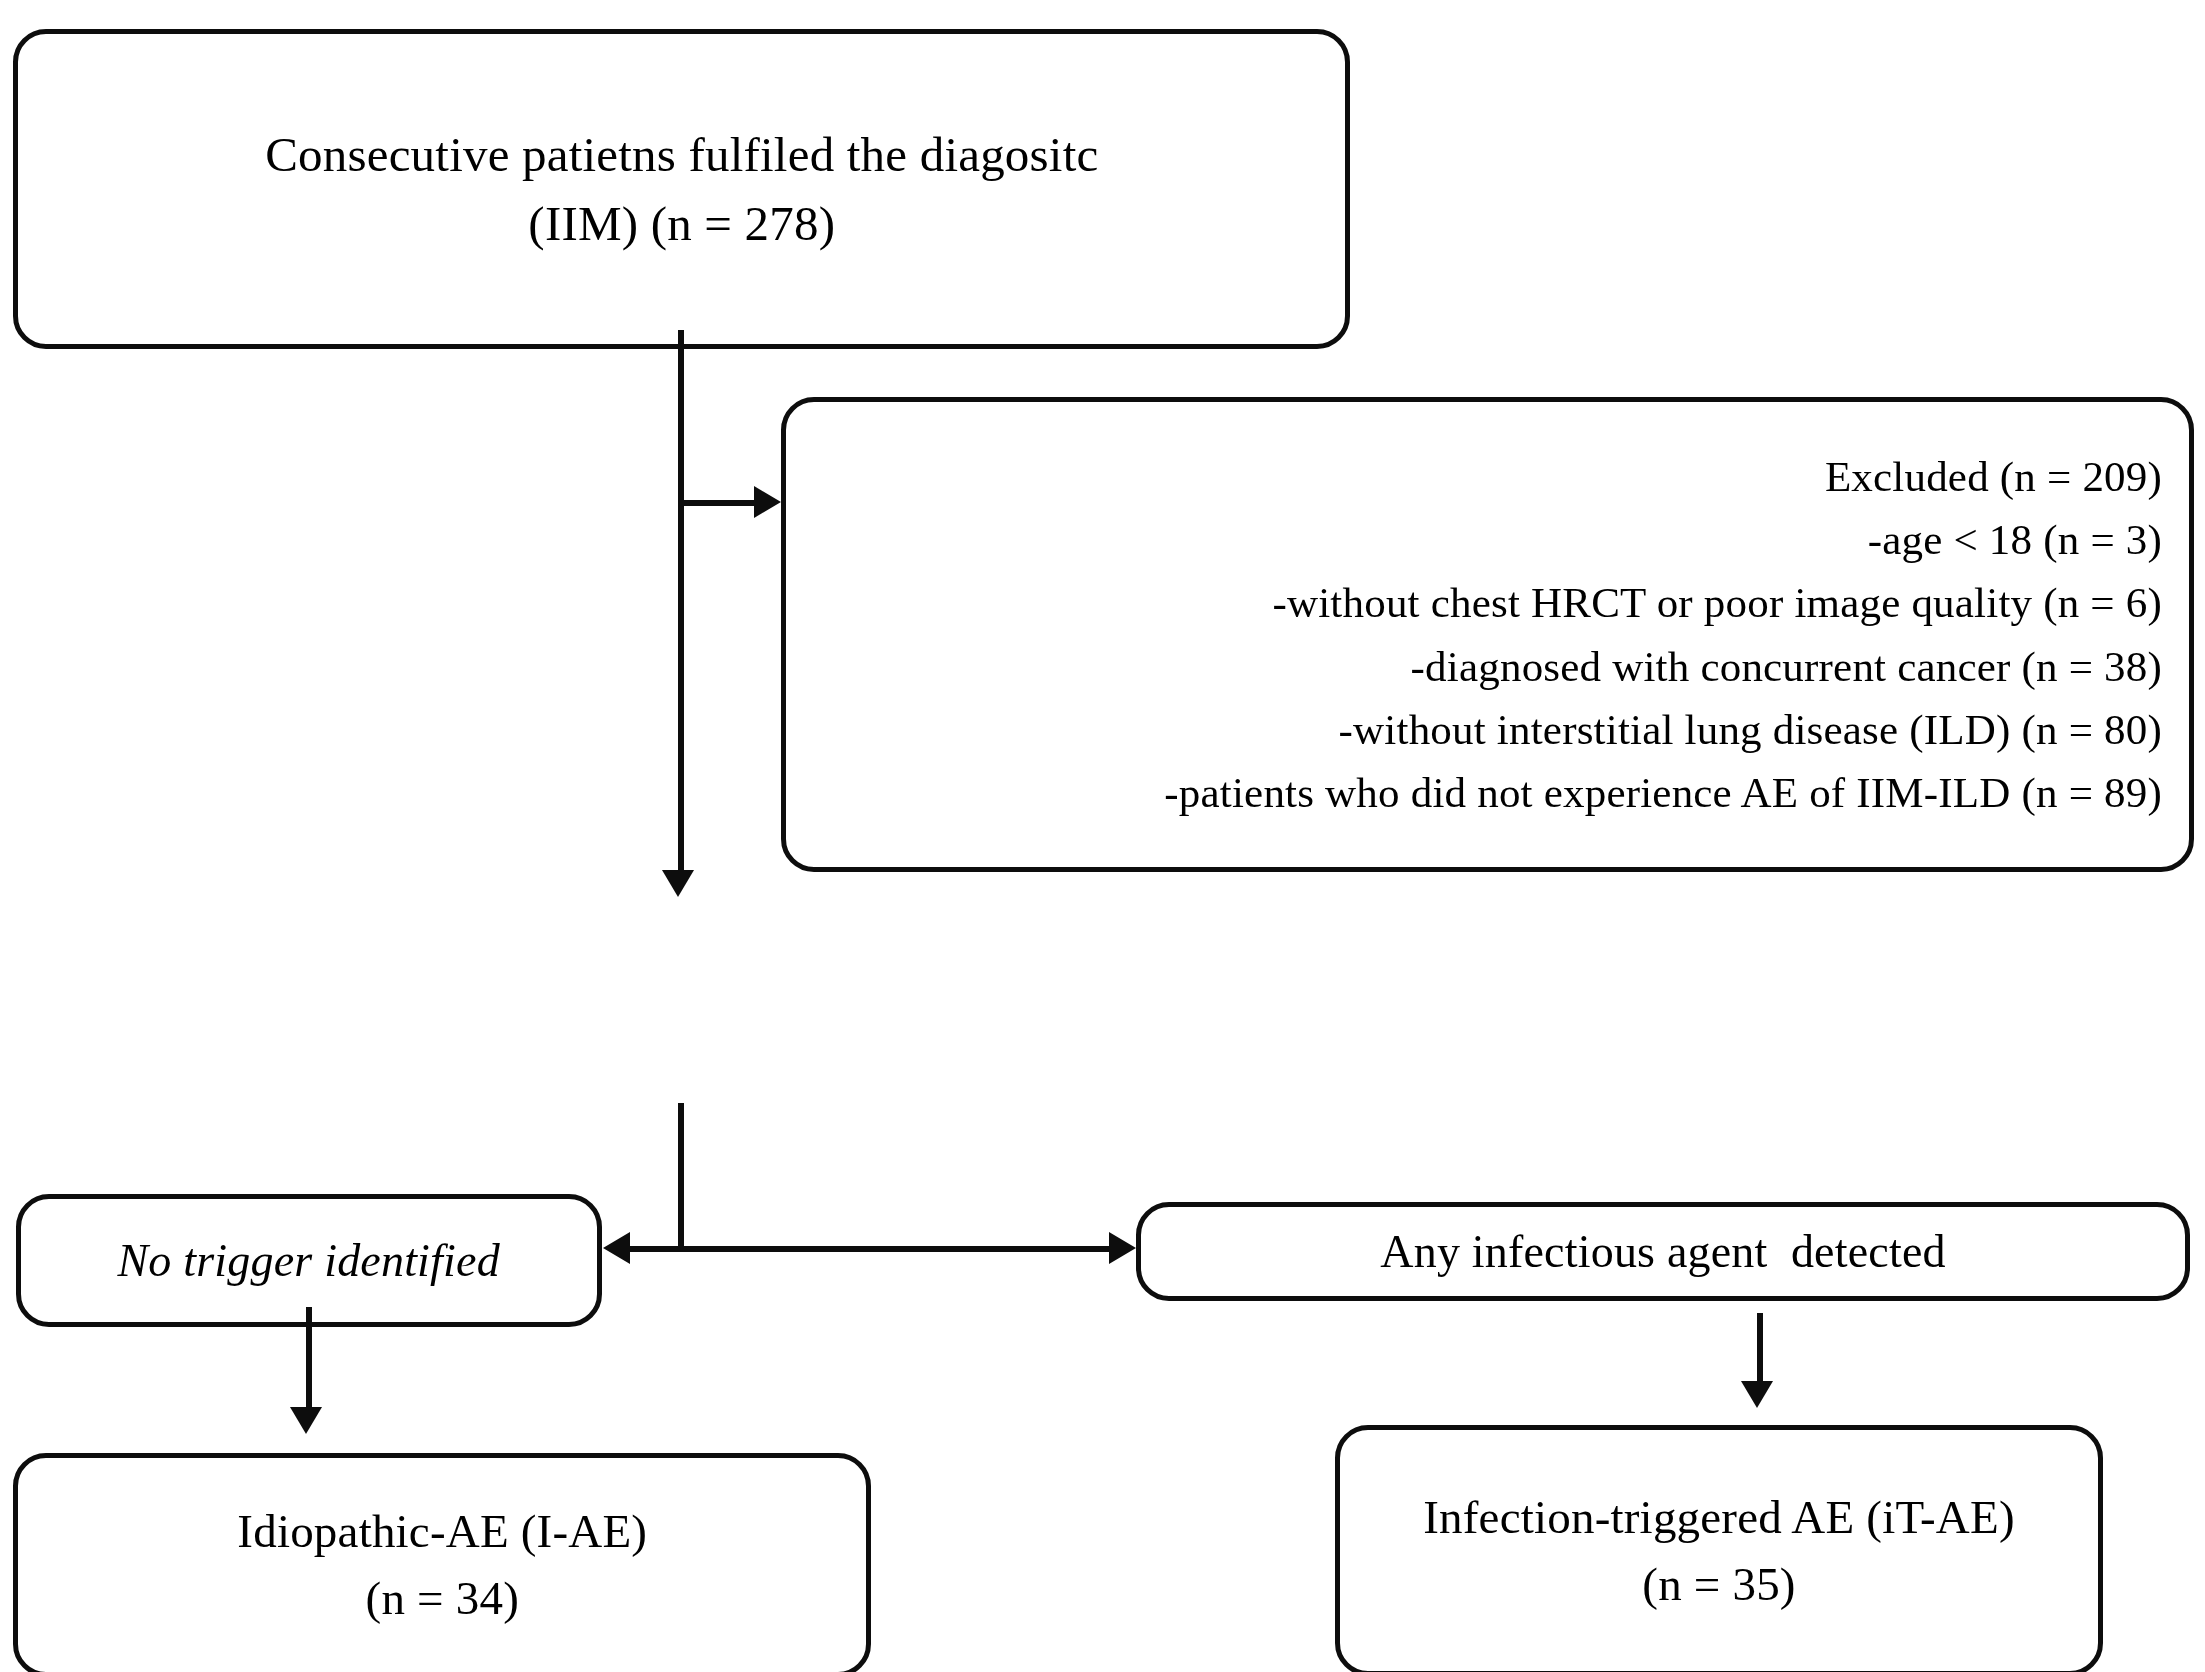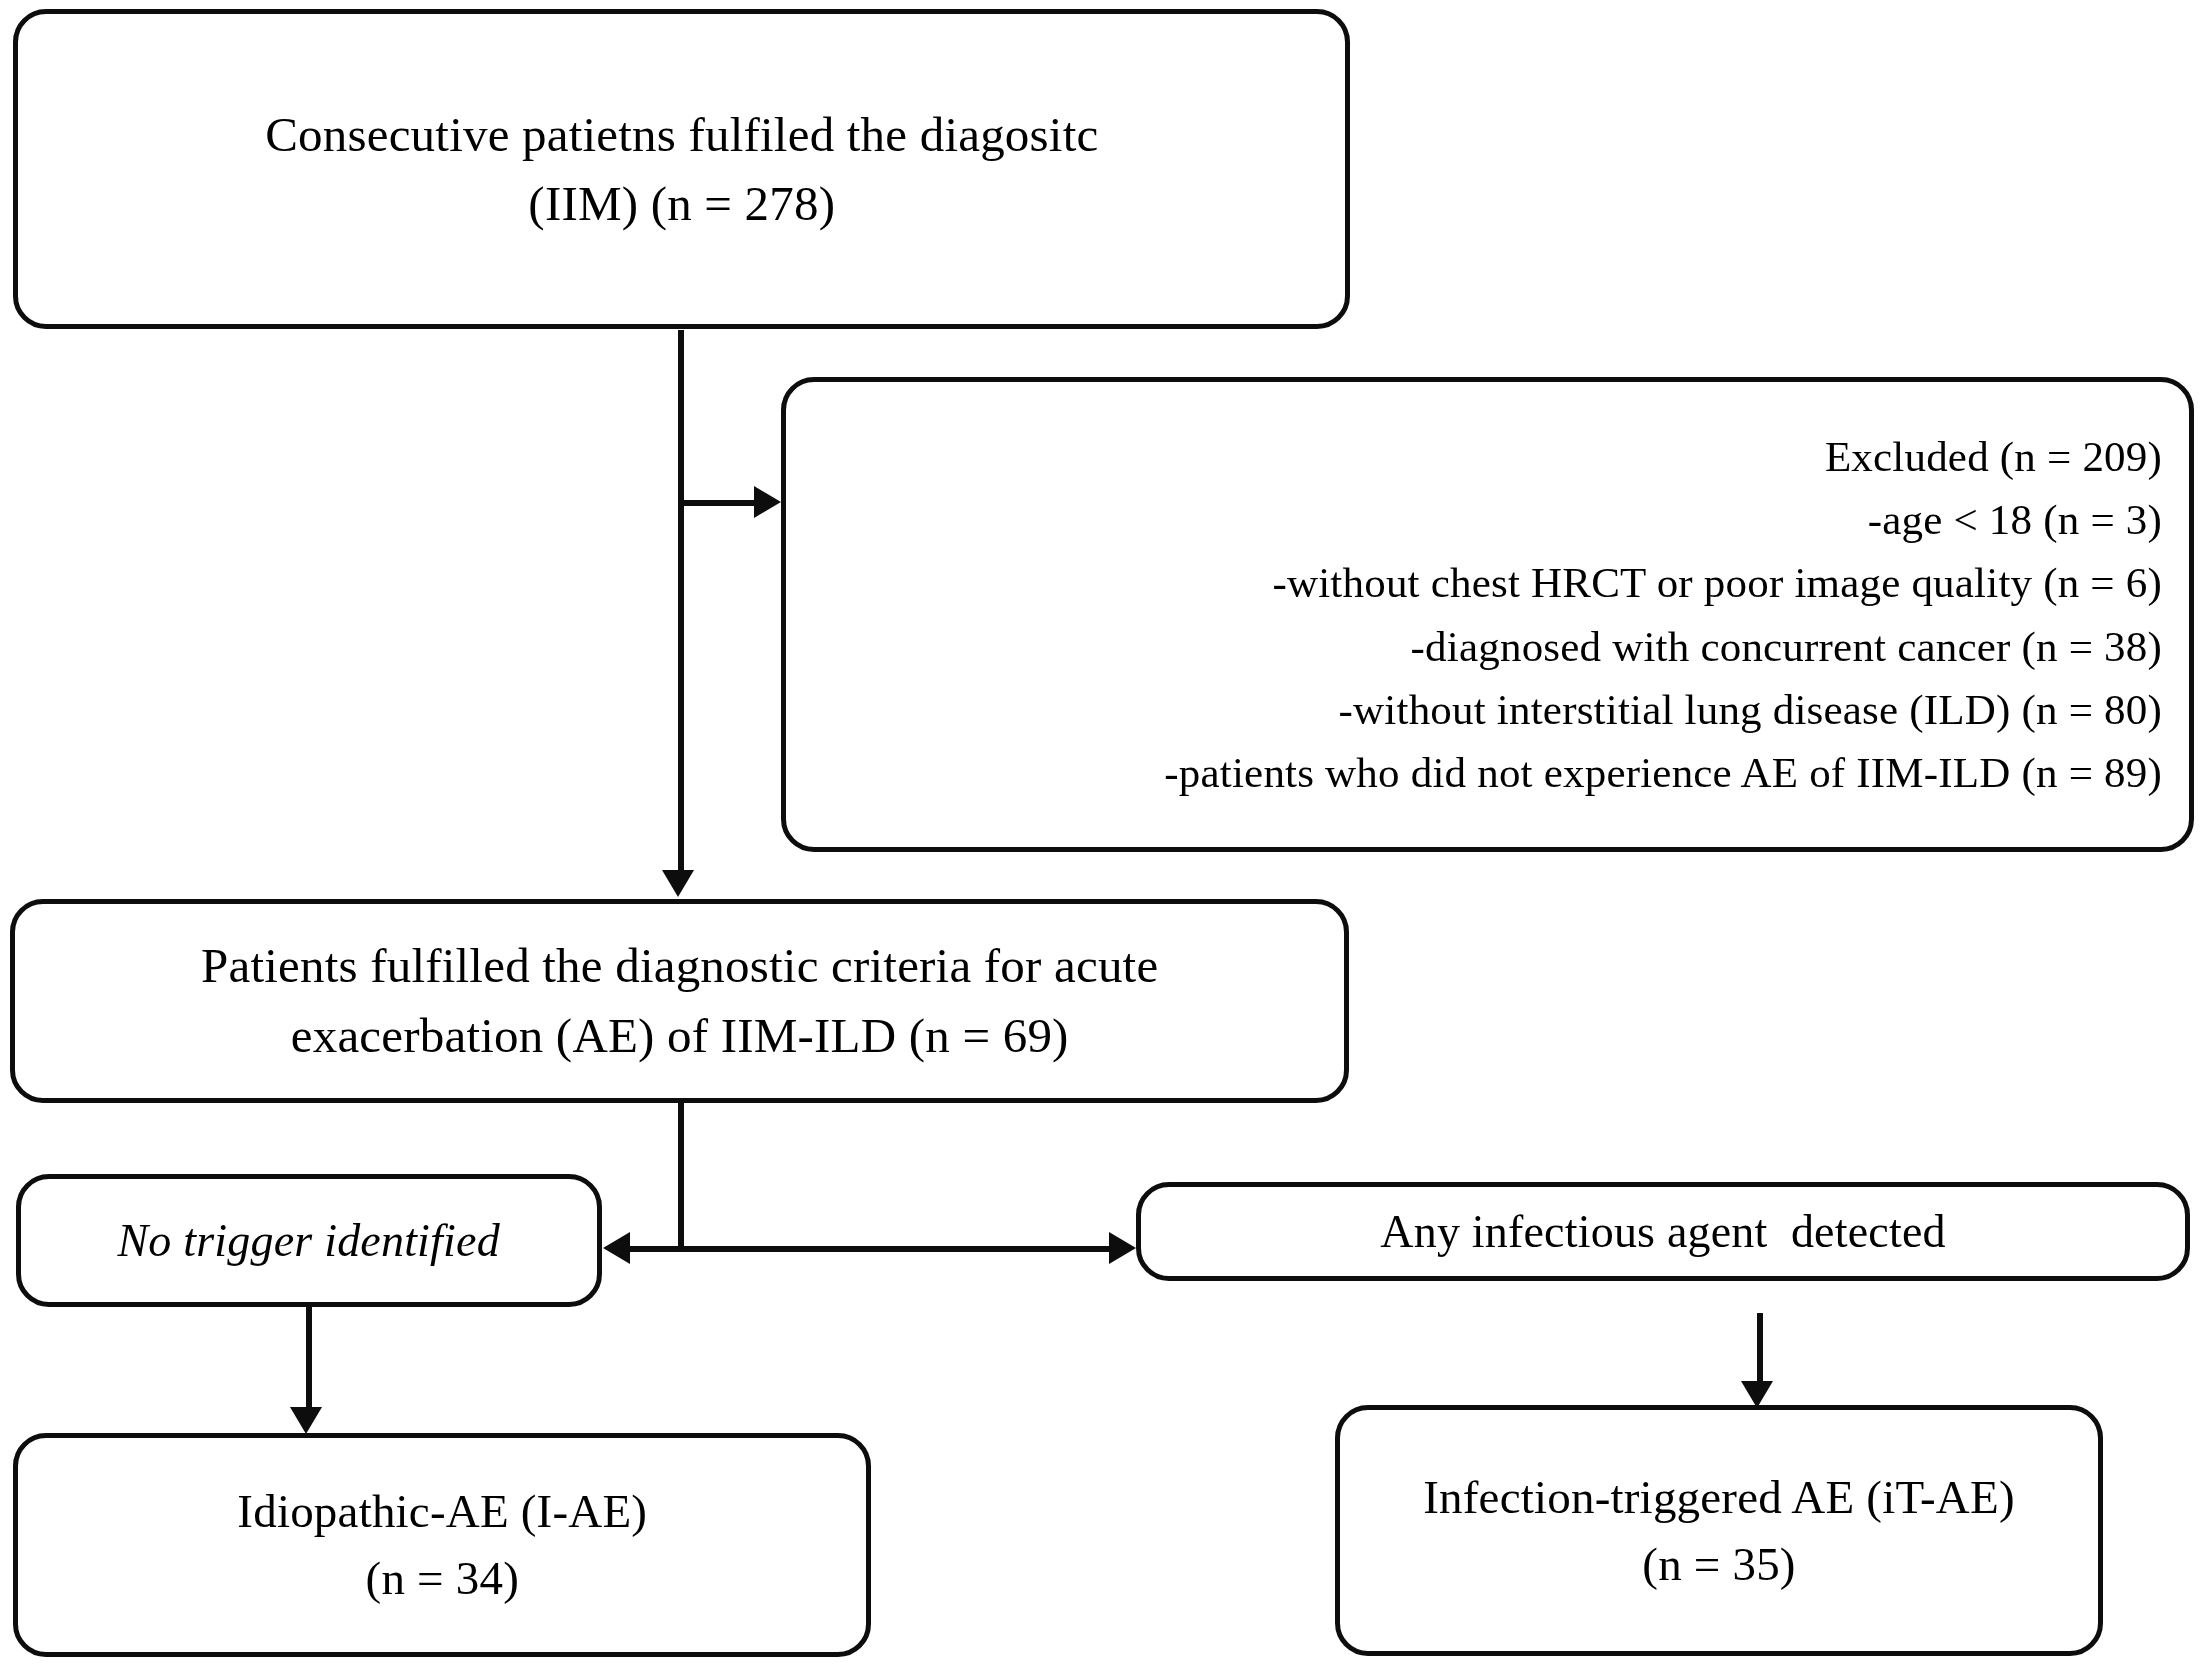--- a/index.html
+++ b/index.html
@@ -22,20 +22,21 @@
     background: #ffffff;
     border: 5.5px solid #0d0d0d;
     border-radius: 33px;
     display: flex;
     flex-direction: column;
     align-items: center;
     justify-content: center;
     text-align: center;
     line-height: 1.42;
     letter-spacing: 0.2px;
+    margin-top: 20px;
   }
   .node.left-align {
     align-items: flex-end;
     text-align: left;
   }
   .node .line {
     white-space: pre;
     display: block;
   }
 
@@ -149,24 +150,20 @@
 
   <div class="node left-align" id="node-excluded">
     <span class="line">Excluded (n = 209)</span>
     <span class="line"> -age &lt; 18 (n = 3)</span>
     <span class="line">-without chest HRCT or poor image quality (n = 6)</span>
     <span class="line">-diagnosed with concurrent cancer (n = 38)</span>
     <span class="line">-without interstitial lung disease (ILD) (n = 80)</span>
     <span class="line">-patients who did not experience AE of IIM-ILD (n = 89)</span>
   </div>
 
-  <div class="node" id="node-ae">
-    <span class="line">Patients fulfilled the diagnostic criteria for acute</span>
-    <span class="line">exacerbation (AE) of IIM-ILD (n = 69)</span>
-  </div>
 
   <div class="node" id="node-notrigger">
     <span class="line">No trigger identified</span>
   </div>
 
   <div class="node" id="node-infectious">
     <span class="line">Any infectious agent  detected</span>
   </div>
 
   <div class="node" id="node-iae">

